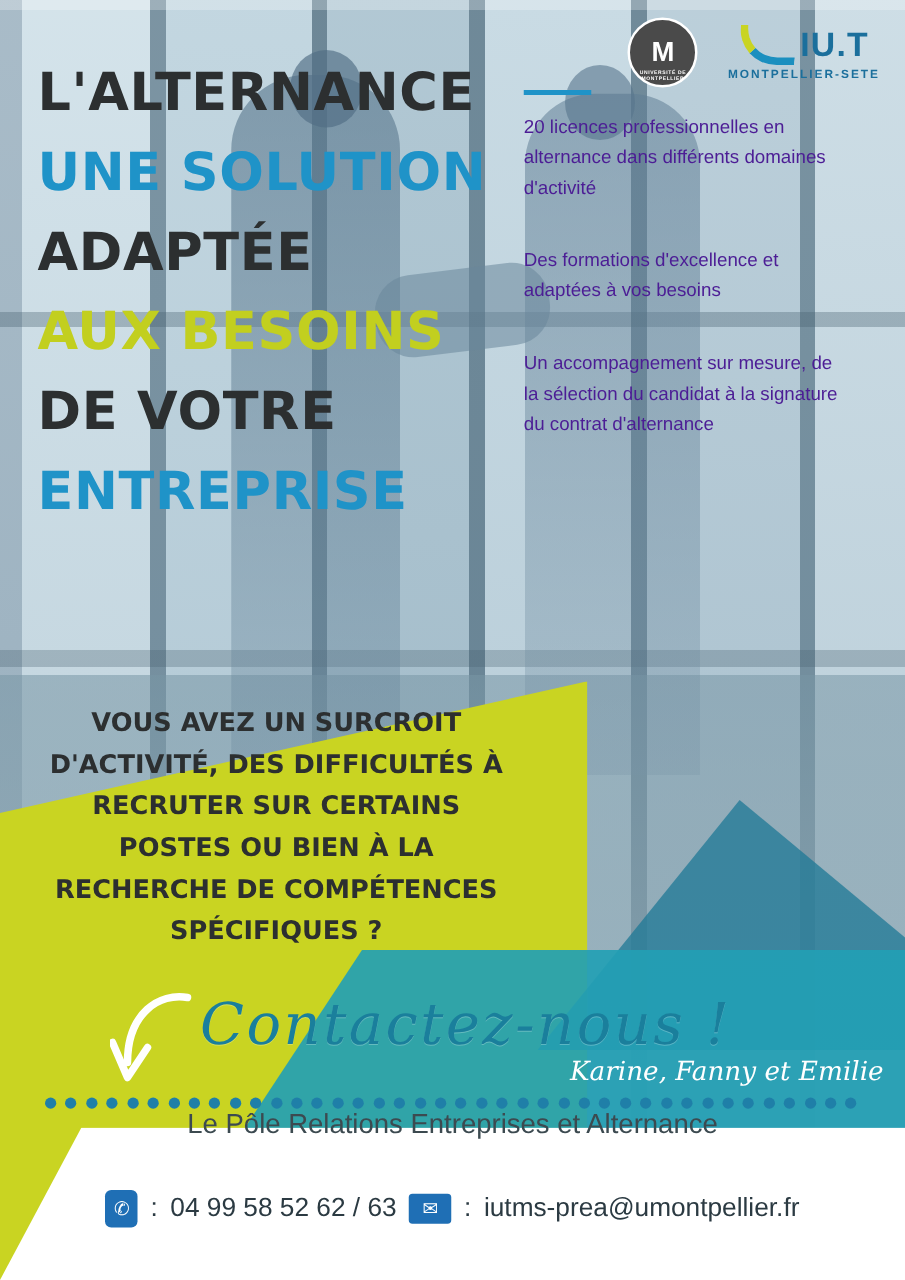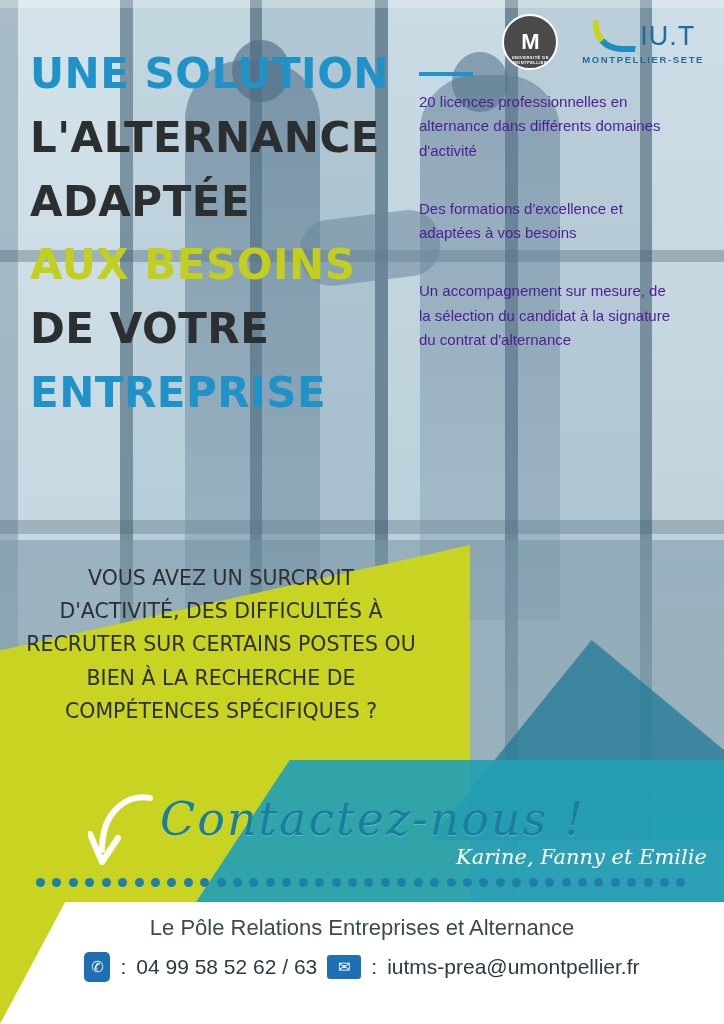--- a/index.html
+++ b/index.html
@@ -150,21 +150,21 @@
     display: flex; align-items: flex-end; gap: 3px;
   }
   .logo-iut .swoosh {
     width: 40px; height: 26px;
     border-bottom: 6px solid #1b8fbf;
     border-left: 6px solid #c9d422;
     border-radius: 0 0 0 34px;
     transform: skewX(-6deg);
   }
   .logo-iut .iut-text {
-    font-weight: normal; font-size: 27px; color: #1b6f9c; letter-spacing: 1px;
+    font-weight: bold; font-size: 27px; color: #1b6f9c; letter-spacing: 1px;
   }
   .logo-iut .iut-sub {
     font-size: 9.5px; color: #1b6f9c; letter-spacing: 1.6px; margin-top: 2px; font-weight: bold;
   }
 
   
   .headline {
     position: absolute;
     left: 30px; top: 42px;
     z-index: 5;
@@ -198,21 +198,21 @@
   .right-col p { margin: 0 0 34px 0; }
 
   
   .question {
     position: absolute;
     left: 26px; top: 562px;
     width: 390px;
     z-index: 6;
     text-align: center;
     font-family: "DejaVu Sans", sans-serif;
-    font-weight: normal;
+    font-weight: bold;
     font-size: 20.5px;
     line-height: 1.62;
     color: #2c2f30;
     text-transform: uppercase;
   }
 
   
   .contact-script {
     position: absolute;
     left: 160px; top: 792px;
@@ -250,21 +250,21 @@
     display: flex; justify-content: space-between;
   }
   .dots i {
     width: 9px; height: 9px; border-radius: 50%;
     background: #1f7fa8; display: block;
   }
 
   
   .footer-title {
     position: absolute;
-    left: 0; right: 0; top: 915px;
+    left: 0; right: 0; top: 886px;
     text-align: center;
     z-index: 9;
     font-size: 22px;
     color: #3c4a50;
   }
   .footer-contacts {
     position: absolute;
     left: 0; right: 0; top: 952px;
     z-index: 9;
     display: flex; align-items: center; justify-content: center; gap: 10px;
@@ -308,22 +308,22 @@
     <div class="logo-iut">
       <div class="iut-top">
         <span class="swoosh"></span>
         <span class="iut-text">IU.T</span>
       </div>
       <div class="iut-sub">MONTPELLIER-SETE</div>
     </div>
   </div>
 
   <div class="headline">
+    <div class="line c-dark">L'ALTERNANCE</div>
     <div class="line c-blue">UNE SOLUTION</div>
-    <div class="line c-dark">L'ALTERNANCE</div>
     <div class="line c-dark">ADAPTÉE</div>
     <div class="line c-lime">AUX BESOINS</div>
     <div class="line c-dark">DE VOTRE</div>
     <div class="line c-blue">ENTREPRISE</div>
   </div>
 
   <div class="right-col">
     <div class="rule"></div>
     <p>20 licences professionnelles en alternance dans différents domaines d'activité</p>
     <p>Des formations d'excellence et adaptées à vos besoins</p>

